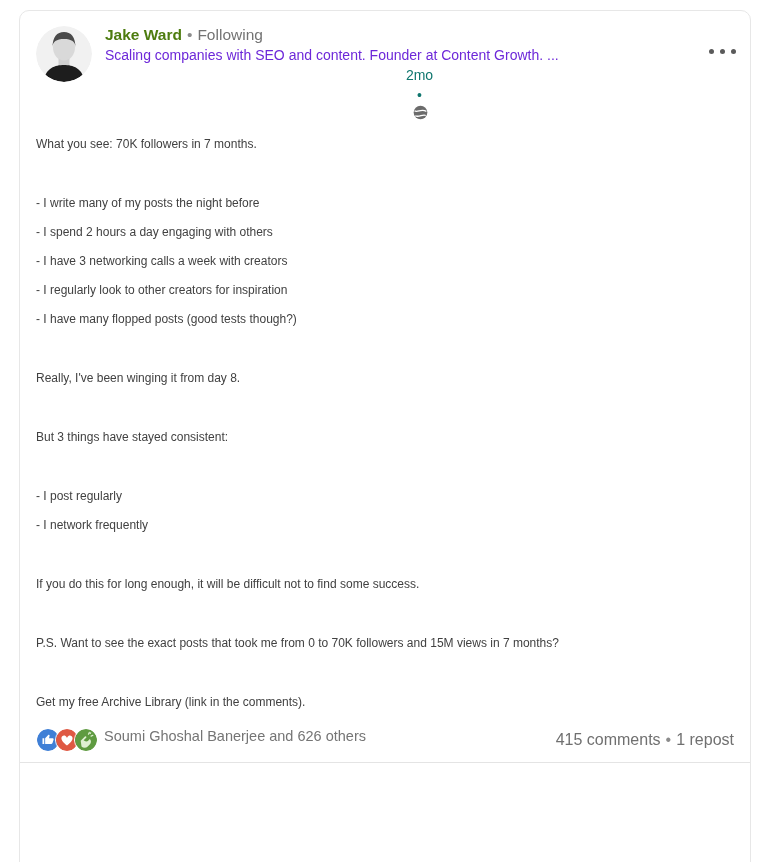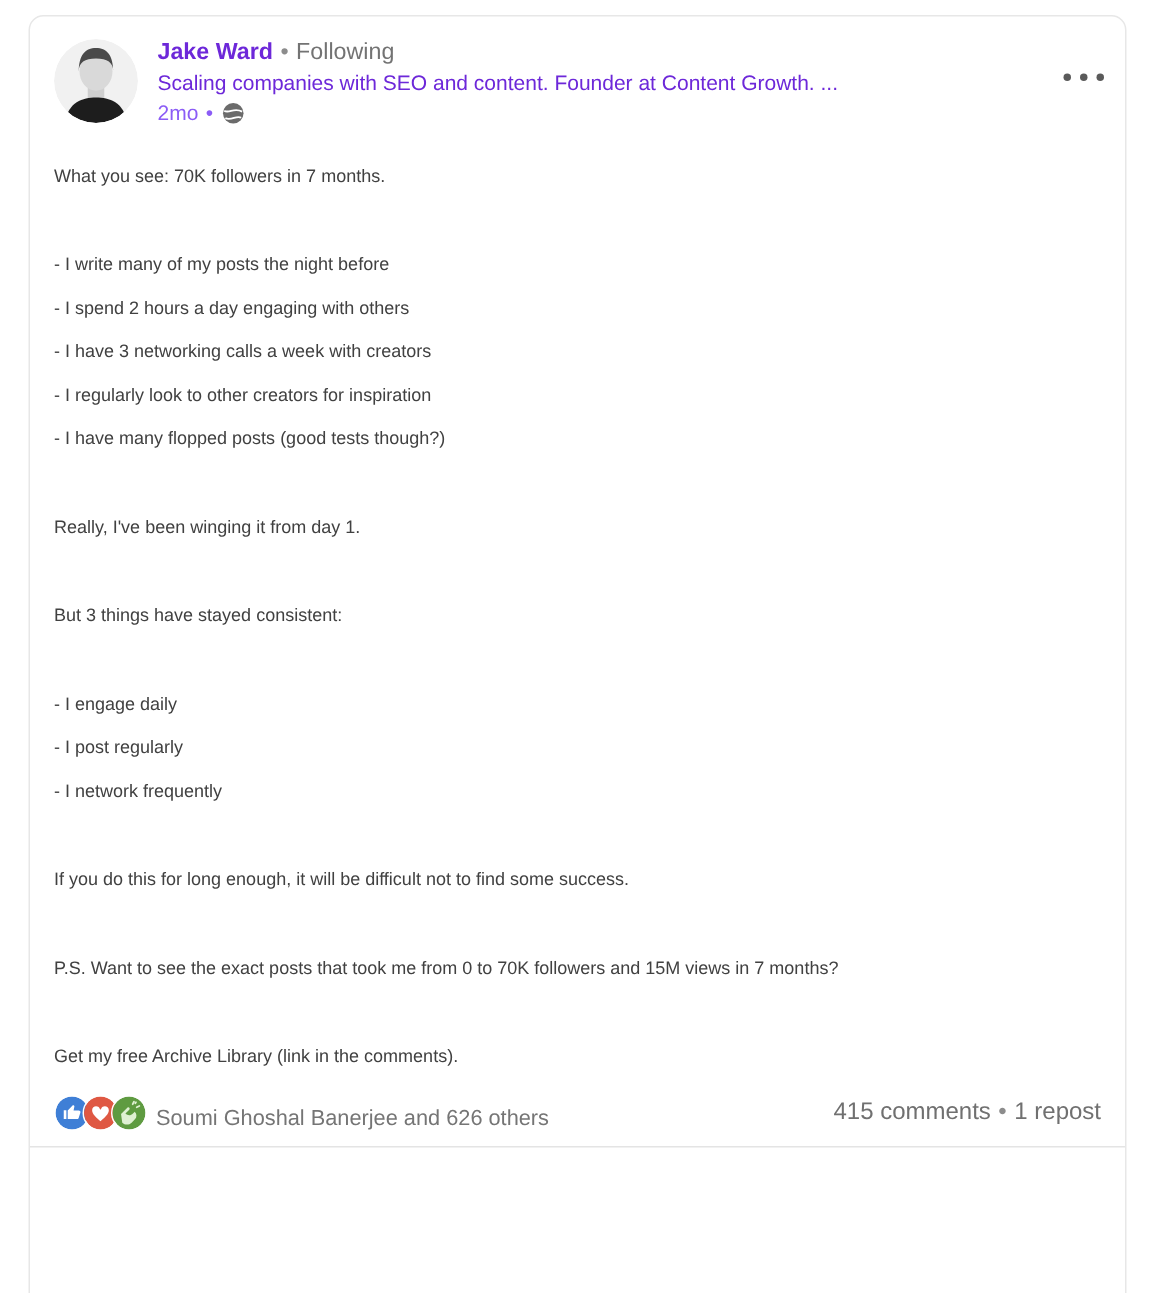--- a/index.html
+++ b/index.html
@@ -29,33 +29,33 @@
   .avatar {
     width: 56px; height: 56px;
     border-radius: 50%;
     overflow: hidden;
     flex: 0 0 56px;
     cursor: pointer;
     margin-top: 3px;
   }
   .header-text { margin-left: 13px; padding-top: 1px; flex: 1 1 auto; }
   .name-row { font-size: 15.5px; line-height: 21px; color: #707070; }
-  .name { font-weight: bold; color: #6d28d9; cursor: pointer; }
+  .name { font-weight: bold; color: #4d7c0f; cursor: pointer; }
   .name-dot { margin: 0 5px; color: #8c8c8c; }
   .following { color: #737373; cursor: pointer; }
   .headline {
     font-size: 14px; line-height: 20px;
     color: #6d28d9;
     white-space: nowrap; overflow: hidden; text-overflow: ellipsis;
     max-width: 600px;
   }
   .meta-row {
     font-size: 14px; line-height: 20px;
-    color: #8b5cf6;
-    display: flex; align-items: center;
+    color: #0f766e;
+    display: flex; align-items: center; flex-direction: column;
   }
   .meta-dot { margin: 0 5px; }
   .globe { display: inline-flex; margin-left: 1px; }
   .menu-btn {
     position: absolute;
     right: -2px; top: 14px;
     width: 52px; height: 28px;
     background: transparent; border: none;
     display: flex; align-items: center; justify-content: flex-end;
     gap: 6px;
@@ -74,21 +74,21 @@
   .para { margin-bottom: 30px; }
   .para:last-child { margin-bottom: 0; }
   
   .footer {
     margin-top: 8px;
     display: flex;
     align-items: center;
     justify-content: space-between;
     height: 30px;
   }
-  .social-left { display: flex; align-items: flex-end; cursor: pointer; }
+  .social-left { display: flex; align-items: flex-start; cursor: pointer; }
   .reaction-stack { display: flex; align-items: center; }
   .reaction {
     width: 24px; height: 24px;
     border-radius: 50%;
     border: 1.5px solid #ffffff;
     display: block;
   }
   .reaction + .reaction { margin-left: -5px; }
   .social-text {
     margin-left: 6px;
@@ -157,24 +157,23 @@
 
   <div class="post-body">
     <div class="para">What you see: 70K followers in 7 months.</div>
     <div class="para">
       <div>- I write many of my posts the night before</div>
       <div>- I spend 2 hours a day engaging with others</div>
       <div>- I have 3 networking calls a week with creators</div>
       <div>- I regularly look to other creators for inspiration</div>
       <div>- I have many flopped posts (good tests though?)</div>
     </div>
-    <div class="para">Really, I've been winging it from day 1.</div>
+    <div class="para">Really, I've been winging it from day 8.</div>
     <div class="para">But 3 things have stayed consistent:</div>
     <div class="para">
-      <div>- I engage daily</div>
       <div>- I post regularly</div>
       <div>- I network frequently</div>
     </div>
     <div class="para">If you do this for long enough, it will be difficult not to find some success.</div>
     <div class="para">P.S. Want to see the exact posts that took me from 0 to 70K followers and 15M views in 7 months?</div>
     <div class="para">Get my free Archive Library (link in the comments).</div>
   </div>
 
   <div class="footer">
     <div class="social-left">

